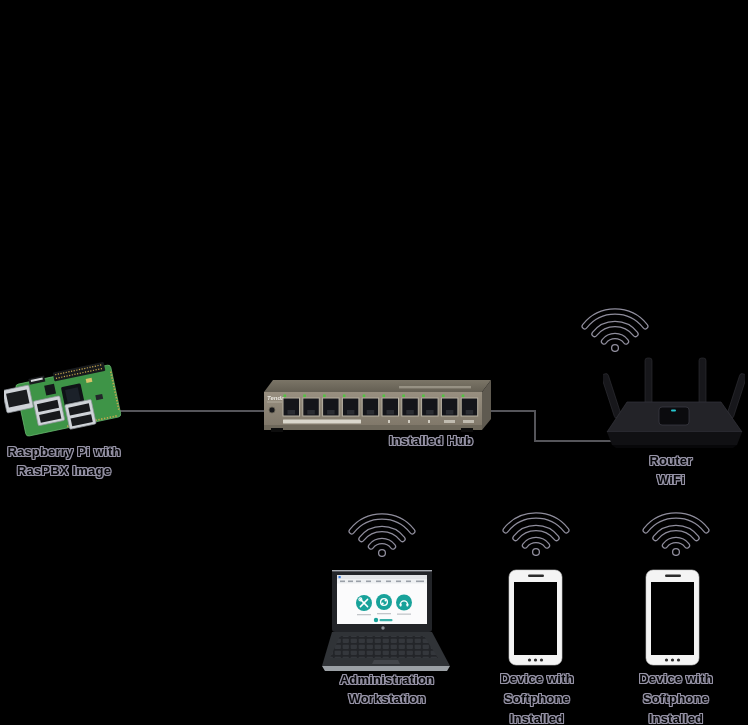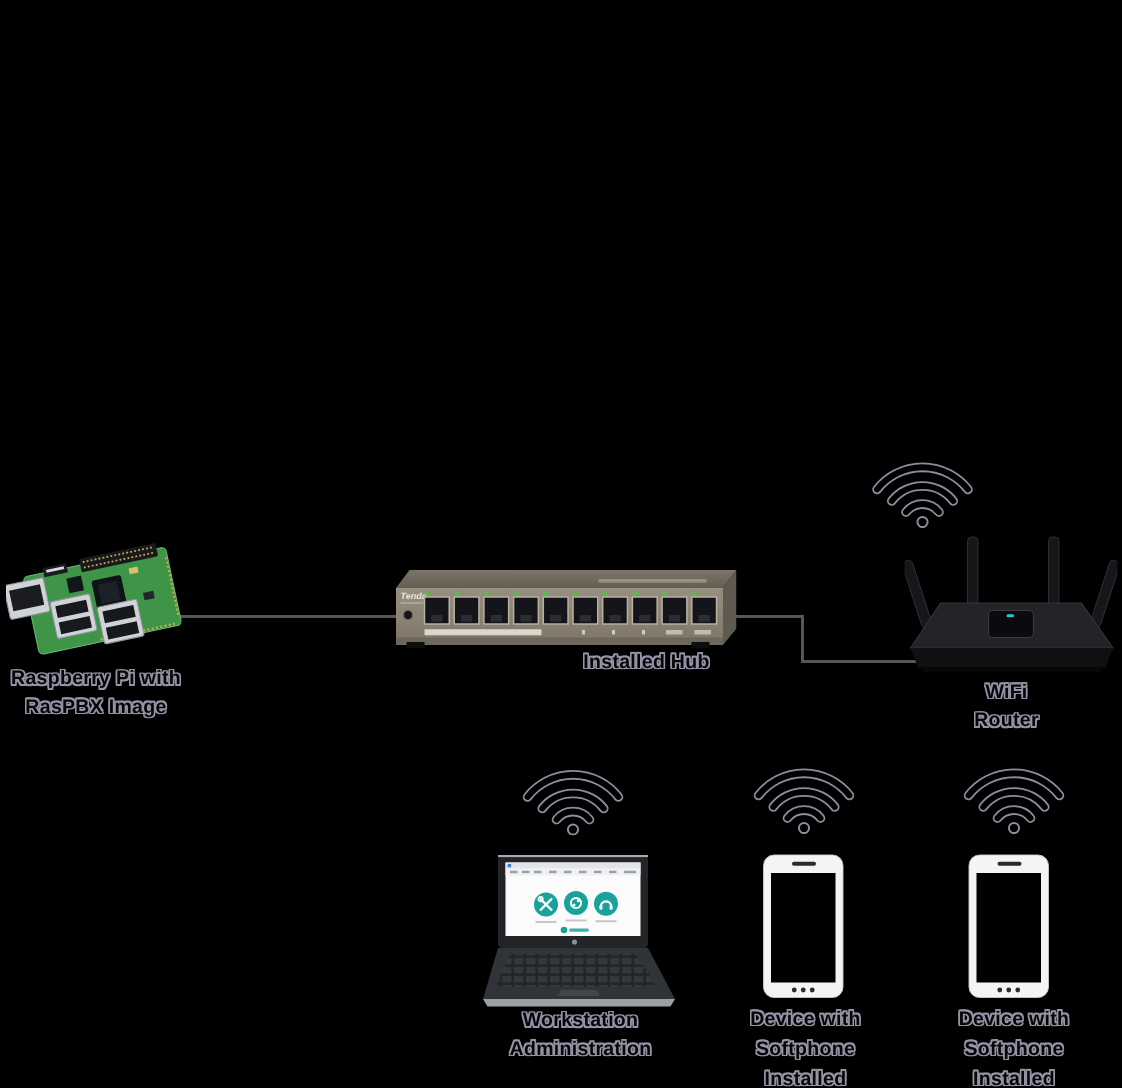--- a/index.html
+++ b/index.html
@@ -170,22 +170,22 @@
         <rect x="123" y="16" width="7" height="46" rx="2.5" fill="#17171b" stroke="#303036" stroke-width="0.6" transform="rotate(18 127 62)"></rect>
       </g>
       <polygon points="24,46 118,46 139,76 4,76" fill="#232328" stroke="#35353c" stroke-width="0.7"></polygon>
       <rect x="56" y="51" width="30" height="18" rx="3" fill="#0b0b0e" stroke="#393941" stroke-width="0.8"></rect>
       <rect x="68" y="53.5" width="5" height="2" rx="1" fill="#27c7cf"></rect>
       <polygon points="4,76 139,76 134,89 9,89" fill="#101013"></polygon>
       <polygon points="9,89 134,89 130,92 13,92" fill="#070709"></polygon>
     </svg>
   </div>
   <div class="label" style="left:601px;top:451px;width:140px">
+    <div>Router</div>
     <div>WiFi</div>
-    <div>Router</div>
   </div>
 
   <div class="node" style="left:342px;top:505px">
     <svg width="80" height="52" viewBox="0 0 80 52">
       <g fill="none" stroke-linecap="round">
         <path d="M9.7 26.3 A38.5 38.5 0 0 1 70.3 26.3" stroke="#8f8d9c" stroke-width="6.4"></path>
         <path d="M19.5 34 A26 26 0 0 1 60.5 34" stroke="#8f8d9c" stroke-width="6.4"></path>
         <path d="M29 41.4 A14 14 0 0 1 51 41.4" stroke="#8f8d9c" stroke-width="6.4"></path>
         <path d="M9.7 26.3 A38.5 38.5 0 0 1 70.3 26.3" stroke="#000" stroke-width="4"></path>
         <path d="M19.5 34 A26 26 0 0 1 60.5 34" stroke="#000" stroke-width="4"></path>
@@ -249,22 +249,22 @@
         <rect x="61.5" y="53" width="13" height="2.2" rx="1" fill="#18a29a" opacity="0.85"></rect>
       </g>
       <circle cx="65" cy="62" r="1.7" fill="#8d9298"></circle>
       <polygon points="14,66 114,66 132,100 4,100" fill="#303337"></polygon>
       <polygon points="22,70 106,70 120,92 12,92" fill="url(#kb)"></polygon>
       <polygon points="56,94 80,94 82,98 54,98" fill="#42454a"></polygon>
       <polygon points="4,100 132,100 129,105 7,105" fill="#9ba0a5"></polygon>
     </svg>
   </div>
   <div class="label" style="left:317px;top:670px;width:140px">
+    <div>Administration</div>
     <div>Workstation</div>
-    <div>Administration</div>
   </div>
 
   <div class="node" style="left:496px;top:504px">
     <svg width="80" height="52" viewBox="0 0 80 52">
       <g fill="none" stroke-linecap="round">
         <path d="M9.7 26.3 A38.5 38.5 0 0 1 70.3 26.3" stroke="#8f8d9c" stroke-width="6.4"></path>
         <path d="M19.5 34 A26 26 0 0 1 60.5 34" stroke="#8f8d9c" stroke-width="6.4"></path>
         <path d="M29 41.4 A14 14 0 0 1 51 41.4" stroke="#8f8d9c" stroke-width="6.4"></path>
         <path d="M9.7 26.3 A38.5 38.5 0 0 1 70.3 26.3" stroke="#000" stroke-width="4"></path>
         <path d="M19.5 34 A26 26 0 0 1 60.5 34" stroke="#000" stroke-width="4"></path>

